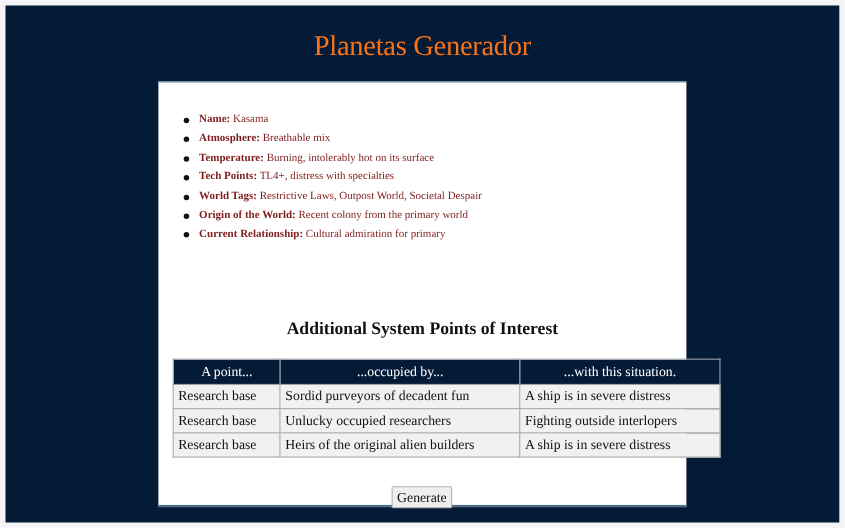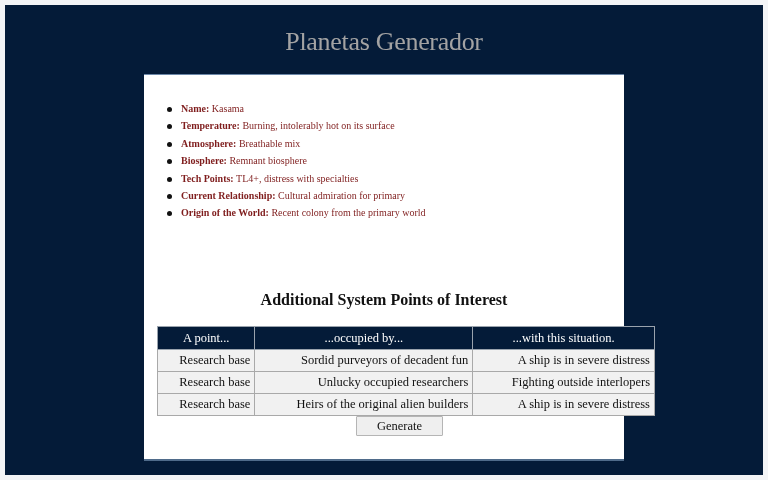--- a/index.html
+++ b/index.html
@@ -8,21 +8,21 @@
       background: #f3f4f6;
       font-family: "Liberation Serif", "DejaVu Serif", serif;
       position: relative;
     }
     .frame {
       position: absolute; left: 5px; top: 5px; width: 758px; height: 470px;
       background: #041b38;
     }
     .title {
       position: absolute; left: 0; right: 0; top: 22px;
-      text-align: center; color: #a3a3a3;
+      text-align: center; color: #f97316;
       font-size: 26px; font-weight: normal; margin: 0;
       letter-spacing: -0.3px;
     }
     .card {
       position: absolute; left: 139px; top: 69px; width: 480px; height: 387px;
       background: #ffffff;
       border-top: 1px solid #6b87a8;
       border-bottom: 2px solid #4f6b8a;
       box-sizing: border-box;
     }
@@ -48,50 +48,50 @@
     }
     table.poi {
       position: absolute; left: 13px; top: 251px; width: 498px;
       border-collapse: collapse; font-size: 12.5px;
     }
     table.poi th {
       background: #041b38; color: #fff; font-weight: normal;
       height: 22px; border: 1px solid #9aa3ad; padding: 0;
     }
     table.poi td {
-      background: #f1f1f1; color: #111; text-align: right;
+      background: #f1f1f1; color: #111; text-align: left;
       height: 21px; border: 1px solid #a9a9a9; padding: 0 4px;
       white-space: nowrap;
     }
     table.poi col.c1 { width: 89px; }
     table.poi col.c2 { width: 199px; }
     table.poi col.c3 { width: 166px; }
     .gen-btn {
-      position: absolute; left: 212px; top: 341px;
-      height: 20px; padding: 0 20px;
+      position: absolute; left: 212px; top: 367px;
+      height: 20px; padding: 0 4px;
       background: #efefef; border: 1px solid #b5b5b5; border-radius: 1px;
       font-family: "Liberation Serif", "DejaVu Serif", serif;
       font-size: 12.5px; color: #111; cursor: pointer;
     }
   </style>
 </head>
 <body>
 
 <div class="frame">
   <h1 class="title">Planetas Generador</h1>
 
   <div class="card">
     <ul class="props">
       <li><span class="bullet"></span><b>Name:</b> <span>Kasama</span></li>
+      <li><span class="bullet"></span><b>Atmosphere:</b> <span>Breathable mix</span></li>
       <li><span class="bullet"></span><b>Temperature:</b> <span>Burning, intolerably hot on its surface</span></li>
-      <li><span class="bullet"></span><b>Atmosphere:</b> <span>Breathable mix</span></li>
-      <li><span class="bullet"></span><b>Biosphere:</b> <span>Remnant biosphere</span></li>
       <li><span class="bullet"></span><b>Tech Points:</b> <span>TL4+, distress with specialties</span></li>
+      <li><span class="bullet"></span><b>World Tags:</b> <span>Restrictive Laws, Outpost World, Societal Despair</span></li>
+      <li><span class="bullet"></span><b>Origin of the World:</b> <span>Recent colony from the primary world</span></li>
       <li><span class="bullet"></span><b>Current Relationship:</b> <span>Cultural admiration for primary</span></li>
-      <li><span class="bullet"></span><b>Origin of the World:</b> <span>Recent colony from the primary world</span></li>
     </ul>
 
     <h2 class="subhead">Additional System Points of Interest</h2>
 
     <table class="poi">
       <colgroup>
           <col class="c1">
           <col class="c2">
           <col class="c3">
         </colgroup>

